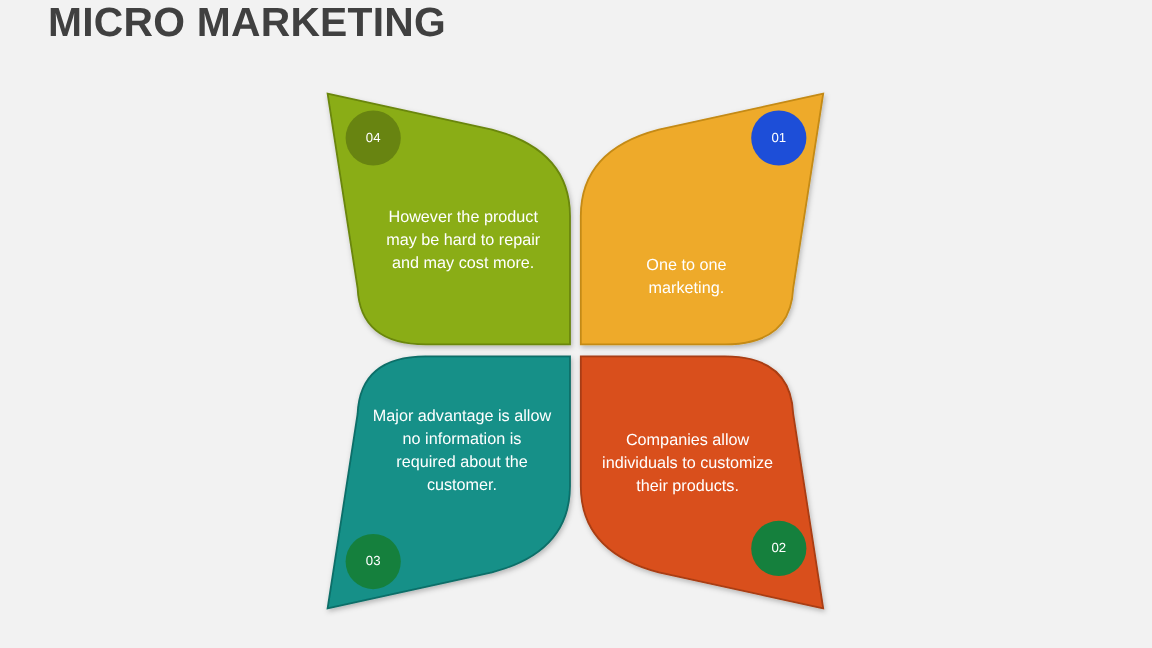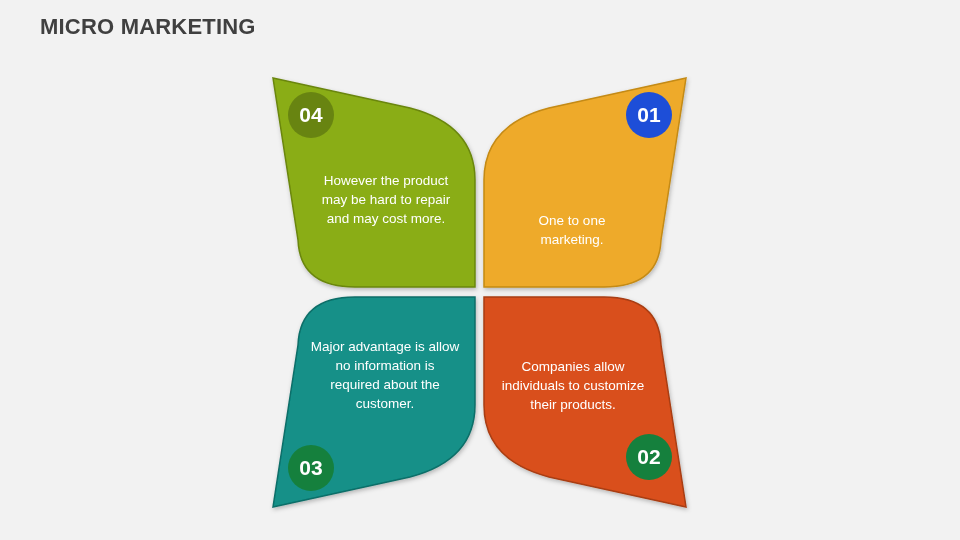--- a/index.html
+++ b/index.html
@@ -1,20 +1,20 @@
 <!DOCTYPE html>
 <html><head>
 <meta charset="utf-8">
 <style>
   html, body { margin:0; padding:0; }
   body { width:960px; height:540px; background:#f2f2f2; position:relative; overflow:hidden; font-family:"Liberation Sans", sans-serif; }
-  .title { position:absolute; left:40px; top:14px; font-size:22px; font-weight:bold; color:#404040; letter-spacing:0.2px; }
+  .title { position:absolute; left:40px; top:0; font-size:34px; font-weight:bold; color:#404040; letter-spacing:0.2px; }
   svg.diagram { position:absolute; left:0; top:0; }
   .txt { position:absolute; color:#fff; font-size:13.5px; line-height:19px; text-align:center; font-family:"Liberation Sans", sans-serif; }
-  .num { position:absolute; width:46px; height:46px; border-radius:50%; color:#fff; font-weight:bold; font-size:21px; display:flex; align-items:center; justify-content:center; }
+  .num { position:absolute; width:46px; height:46px; border-radius:50%; color:#fff; font-weight:normal; font-size:11px; display:flex; align-items:center; justify-content:center; }
 </style>
 </head>
 <body>
 
 <div class="title">MICRO MARKETING</div>
 
 <svg class="diagram" width="960" height="540" viewBox="0 0 960 540">
   <defs>
     <filter id="sh" x="-10%" y="-10%" width="120%" height="120%">
       <feDropShadow dx="1" dy="2" stdDeviation="2" flood-color="#000" flood-opacity="0.25"></feDropShadow>

